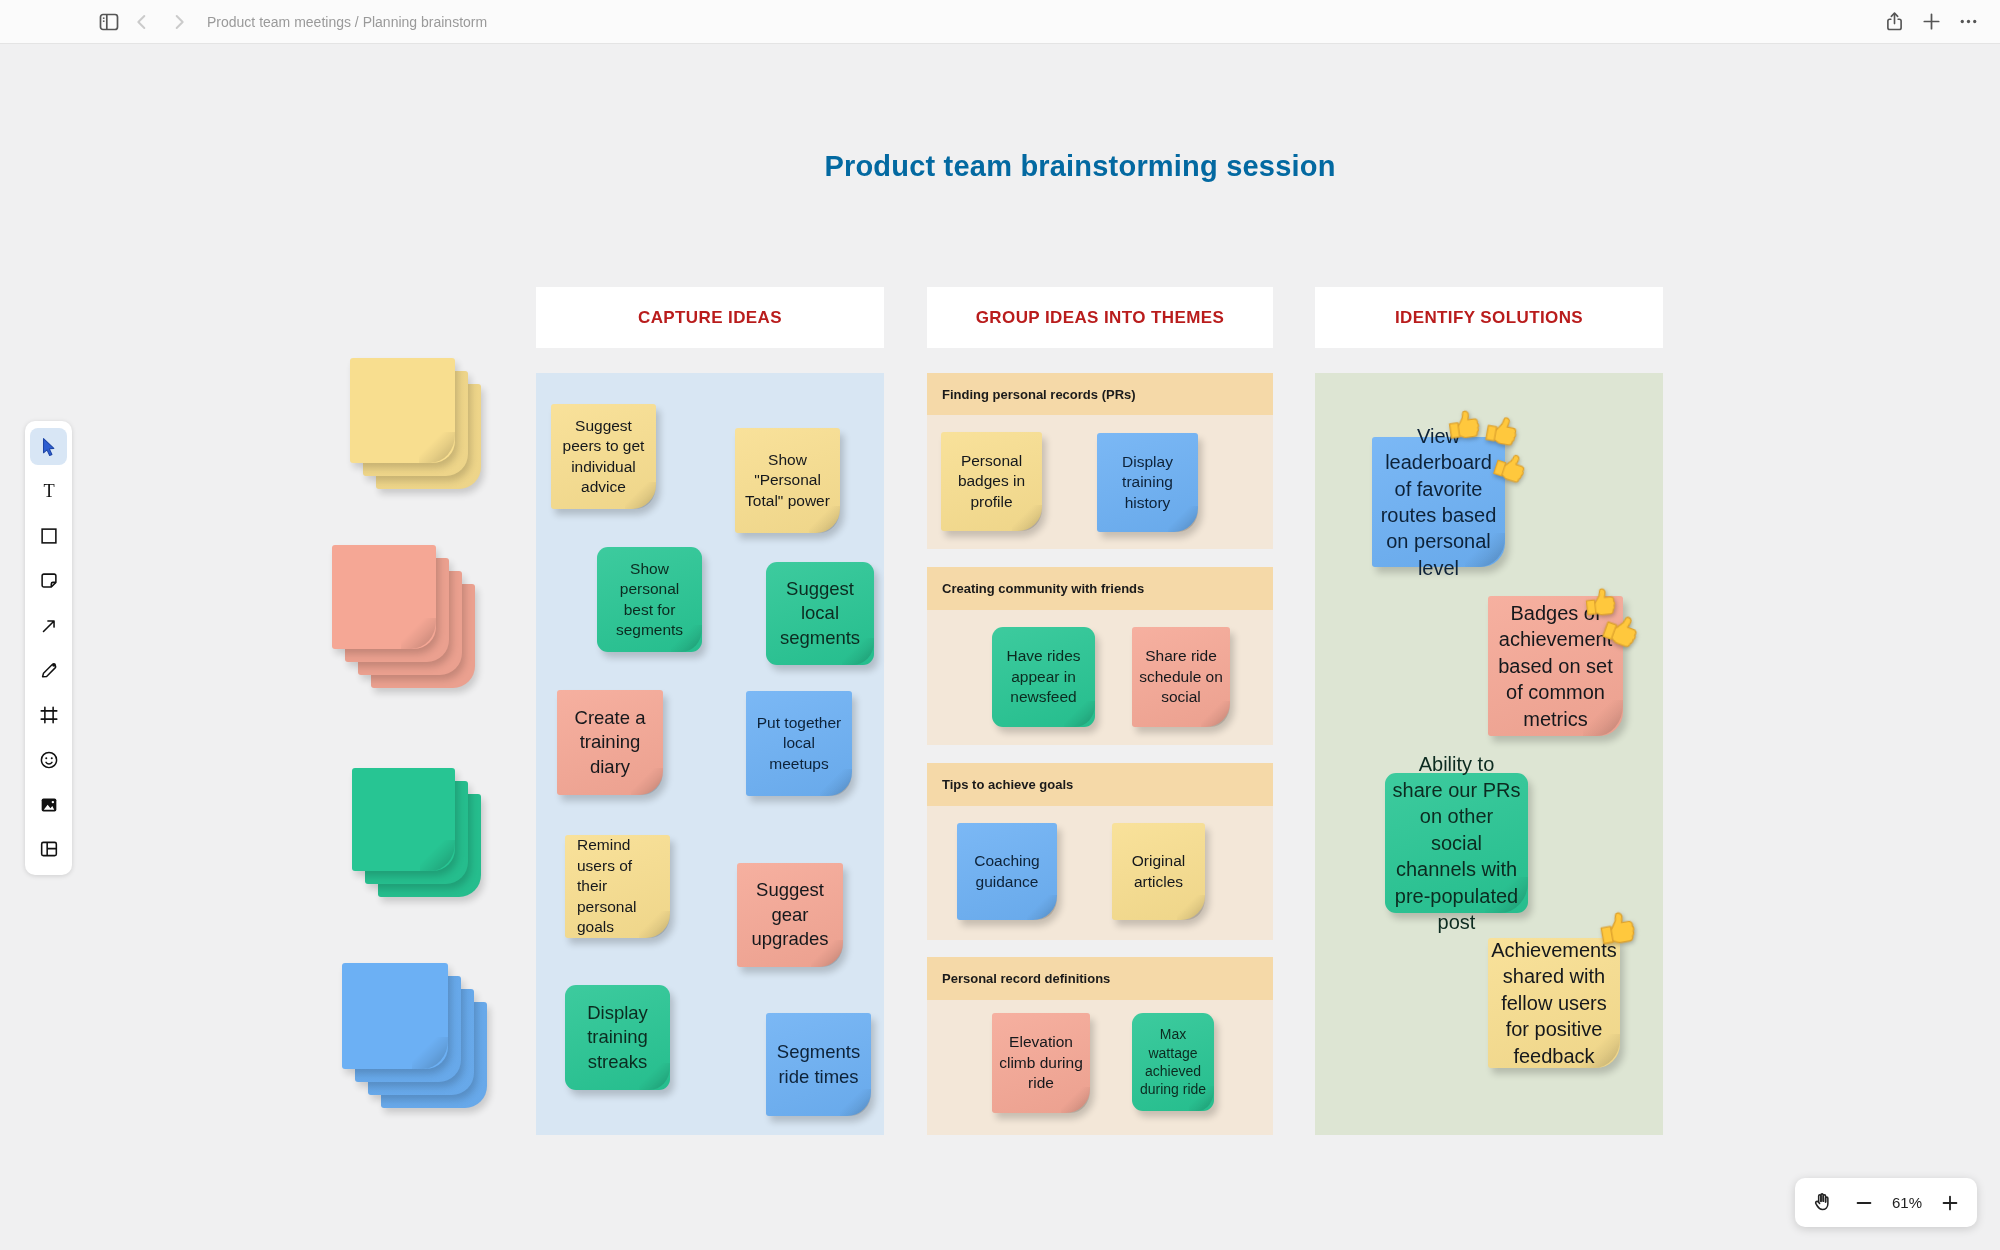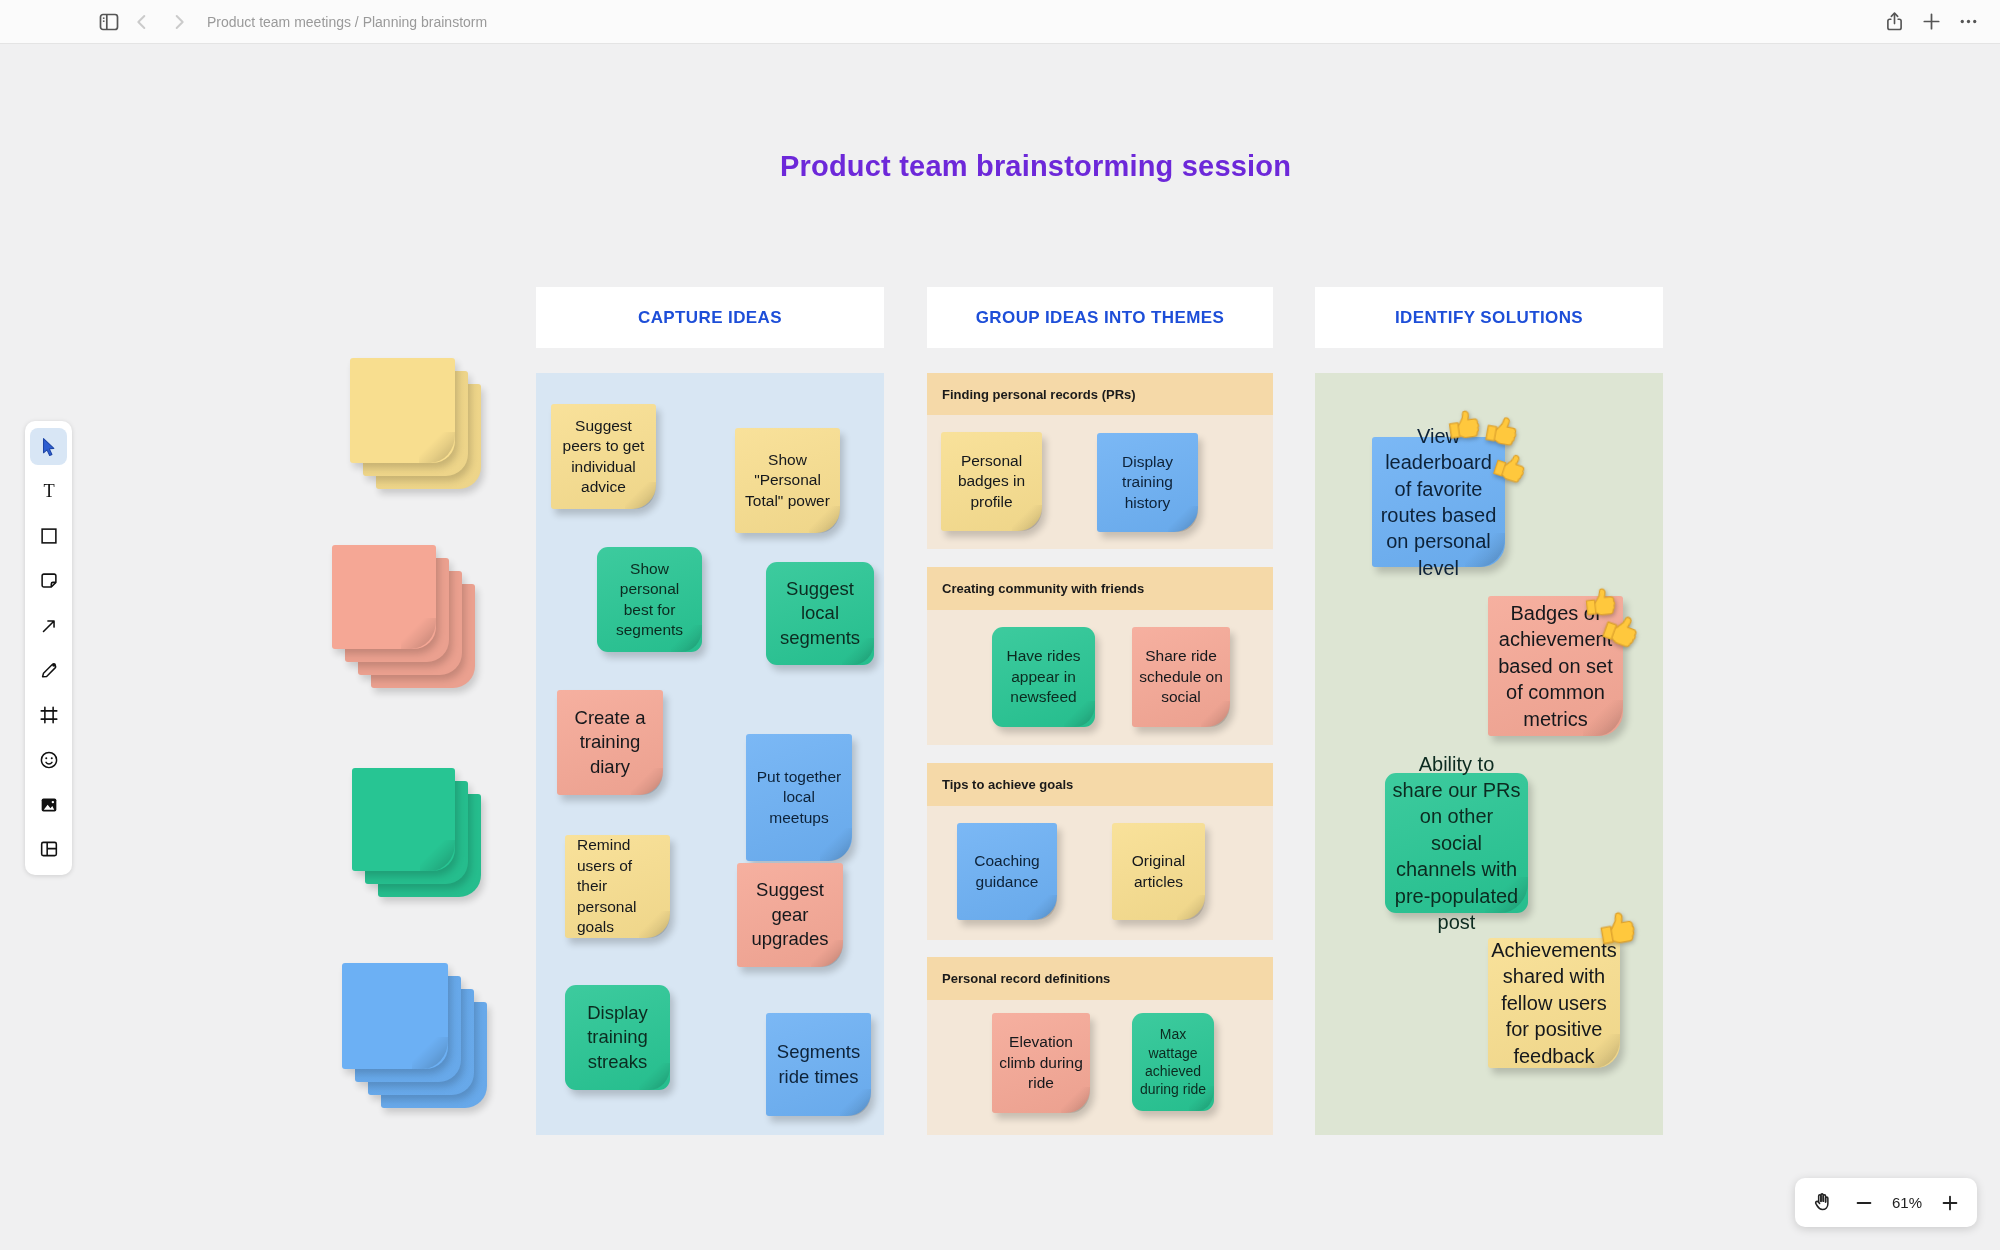--- a/index.html
+++ b/index.html
@@ -19,26 +19,26 @@
   .toolbar { position:absolute; left:25px; top:421px; width:47px; height:454px;
     background:#ffffff; border-radius:10px; box-shadow:0 1px 5px rgba(0,0,0,.14);
     display:flex; flex-direction:column; align-items:center; justify-content:space-between;
     padding:7px 0; z-index:40; }
   .tool { width:37px; height:37px; border-radius:8px; display:flex;
     align-items:center; justify-content:center; cursor:pointer; }
   .tool.selected { background:#d8e6f5; }
 
   
   .board-title { position:absolute; left:780px; top:150px; width:600px;
-    text-align:left; font-size:29px; font-weight:bold; color:#6d28d9; letter-spacing:.2px; }
+    text-align:center; font-size:29px; font-weight:bold; color:#0369a1; letter-spacing:.2px; }
 
   
   .col-header { position:absolute; height:61px; background:#ffffff;
     display:flex; align-items:center; justify-content:center;
-    font-size:17px; font-weight:bold; letter-spacing:.4px; color:#1d4ed8; }
+    font-size:17px; font-weight:bold; letter-spacing:.4px; color:#b91c1c; }
   .panel { position:absolute; }
   .panel.capture { background:#d8e6f3; }
   .panel.solutions { background:#dde5d3; }
   .band { position:absolute; background:#f5d9a8; display:flex; align-items:center;
     padding-left:15px; font-size:13px; font-weight:bold; color:#1a1a1a; }
   .section-body { position:absolute; background:#f3e7d8; }
 
   
   .note { position:absolute; display:flex; align-items:center; justify-content:center;
     text-align:center; color:#15181c; line-height:1.32; padding:6px 7px;
@@ -222,21 +222,21 @@
   </div>
 
   <div class="col-header" style="left:536px;top:287px;width:348px">CAPTURE IDEAS</div>
   <div class="panel capture" style="left:536px;top:373px;width:348px;height:762px"></div>
 
   <div class="note yellow fs-md" style="left:551px;top:404px;width:105px;height:105px">Suggest peers to get individual advice</div>
   <div class="note yellow fs-md" style="left:735px;top:428px;width:105px;height:105px">Show "Personal Total" power</div>
   <div class="note green fs-md" style="left:597px;top:547px;width:105px;height:105px">Show personal best for segments</div>
   <div class="note green fs-lg" style="left:766px;top:562px;width:108px;height:103px">Suggest local segments</div>
   <div class="note salmon fs-lg" style="left:557px;top:690px;width:106px;height:105px">Create a training diary</div>
-  <div class="note blue fs-md" style="left:746px;top:734px;width:106px;height:127px">Put together local meetups</div>
+  <div class="note blue fs-md" style="left:746px;top:691px;width:106px;height:105px">Put together local meetups</div>
   <div class="note yellow fs-md align-left" style="left:565px;top:835px;width:105px;height:103px">Remind users of their personal goals</div>
   <div class="note salmon fs-lg" style="left:737px;top:863px;width:106px;height:104px">Suggest gear upgrades</div>
   <div class="note green fs-lg" style="left:565px;top:985px;width:105px;height:105px">Display training streaks</div>
   <div class="note blue fs-lg" style="left:766px;top:1013px;width:105px;height:103px">Segments ride times</div>
 
   <div class="col-header" style="left:927px;top:287px;width:346px">GROUP IDEAS INTO THEMES</div>
 
   <div class="band" style="left:927px;top:373px;width:346px;height:42px">Finding personal records (PRs)</div>
   <div class="section-body" style="left:927px;top:415px;width:346px;height:134px"></div>
   <div class="note yellow fs-md" style="left:941px;top:432px;width:101px;height:99px">Personal badges in profile</div>

